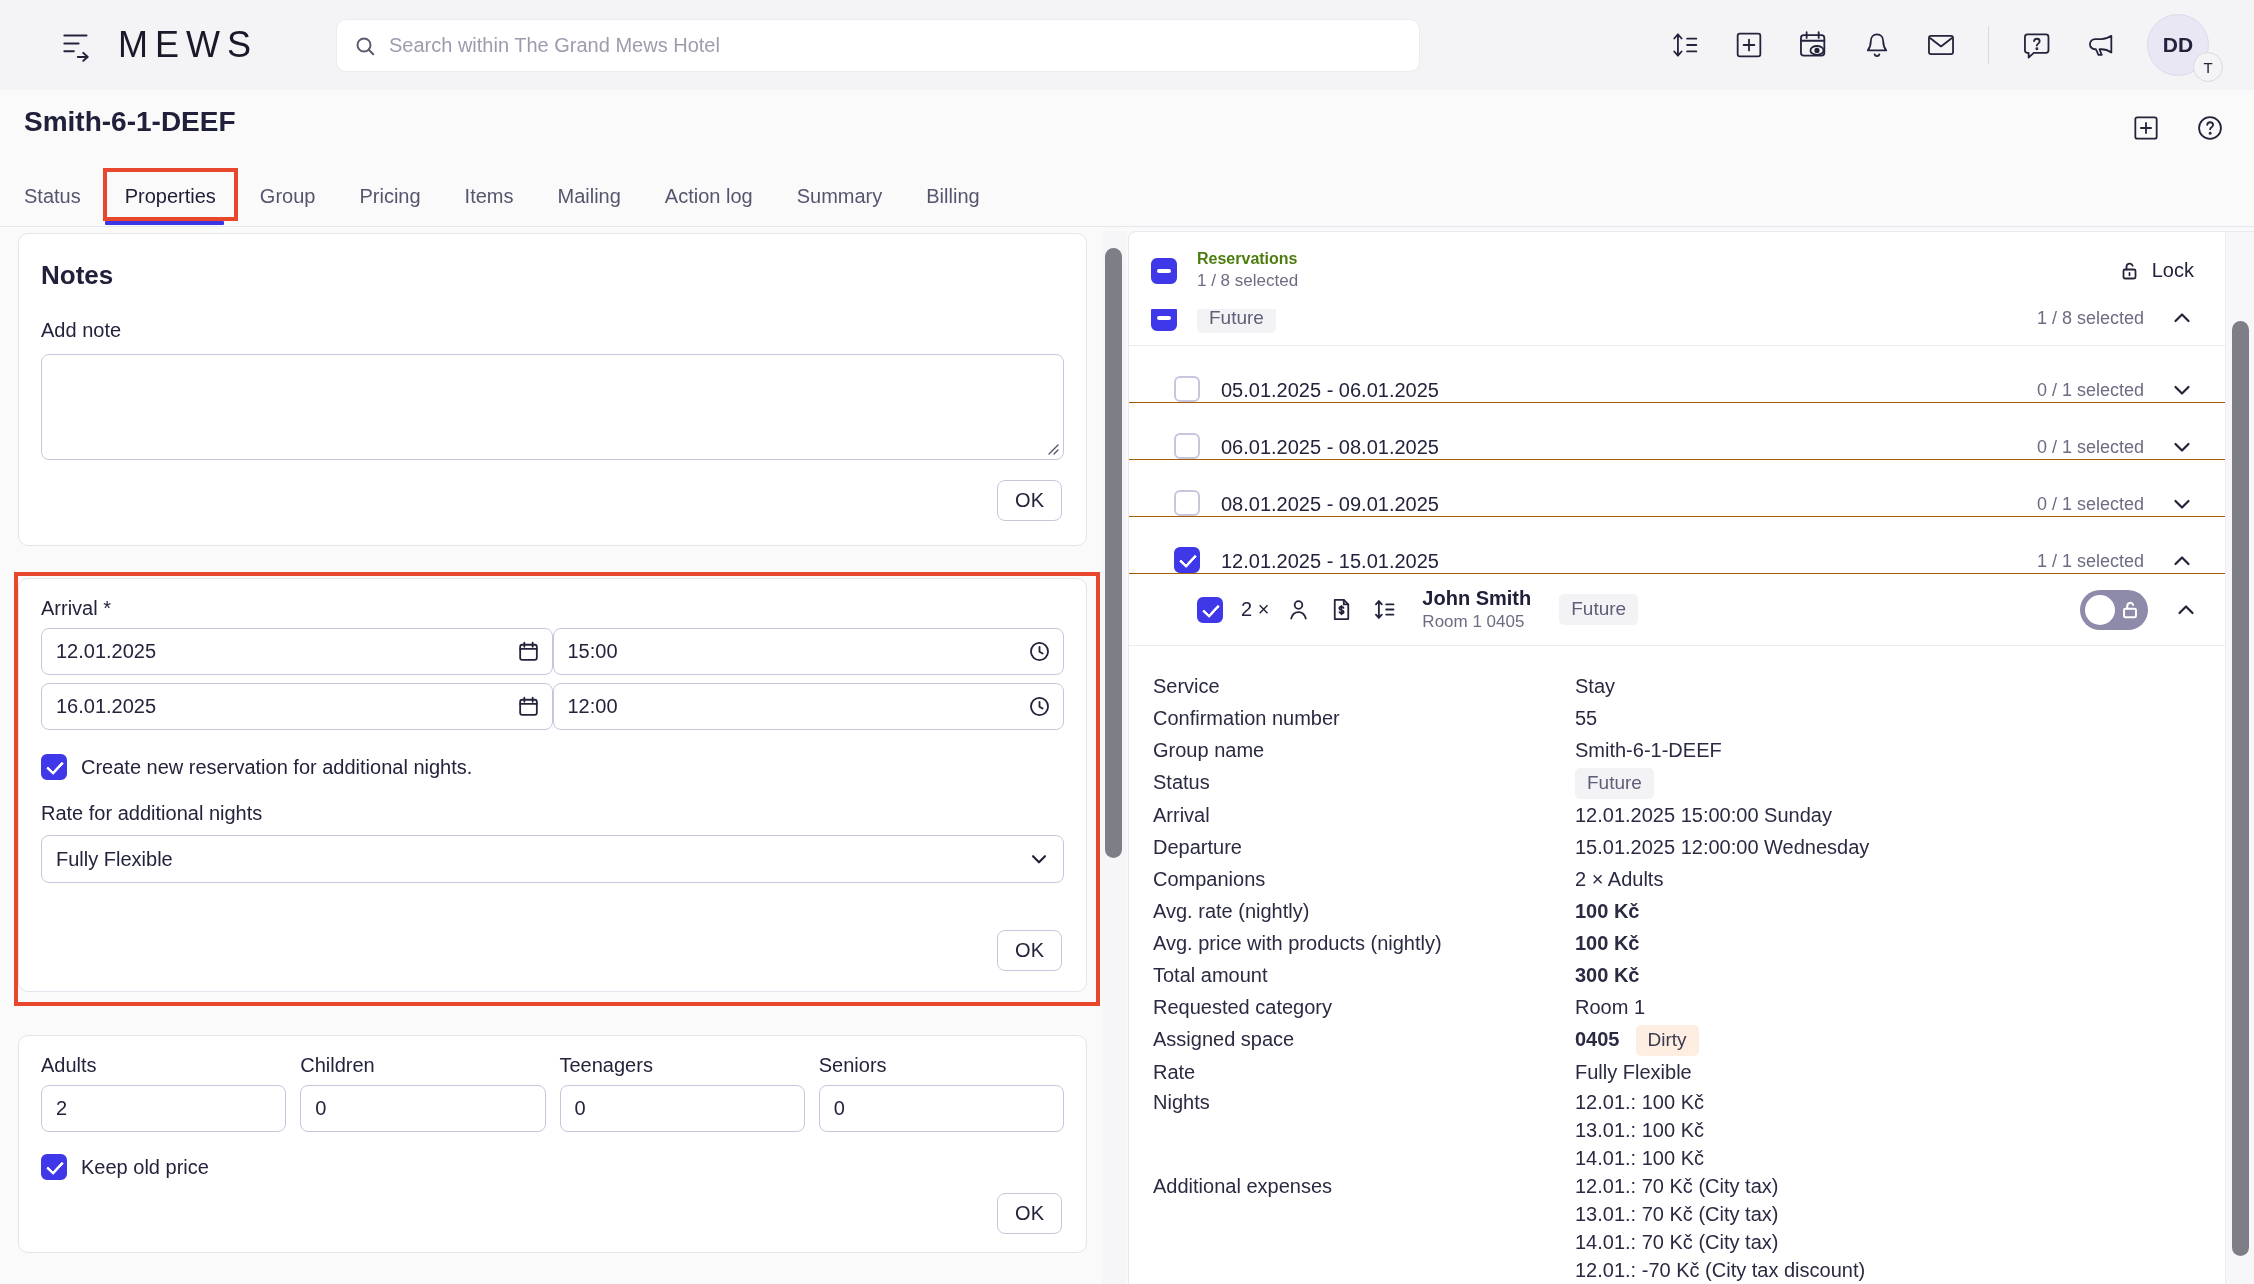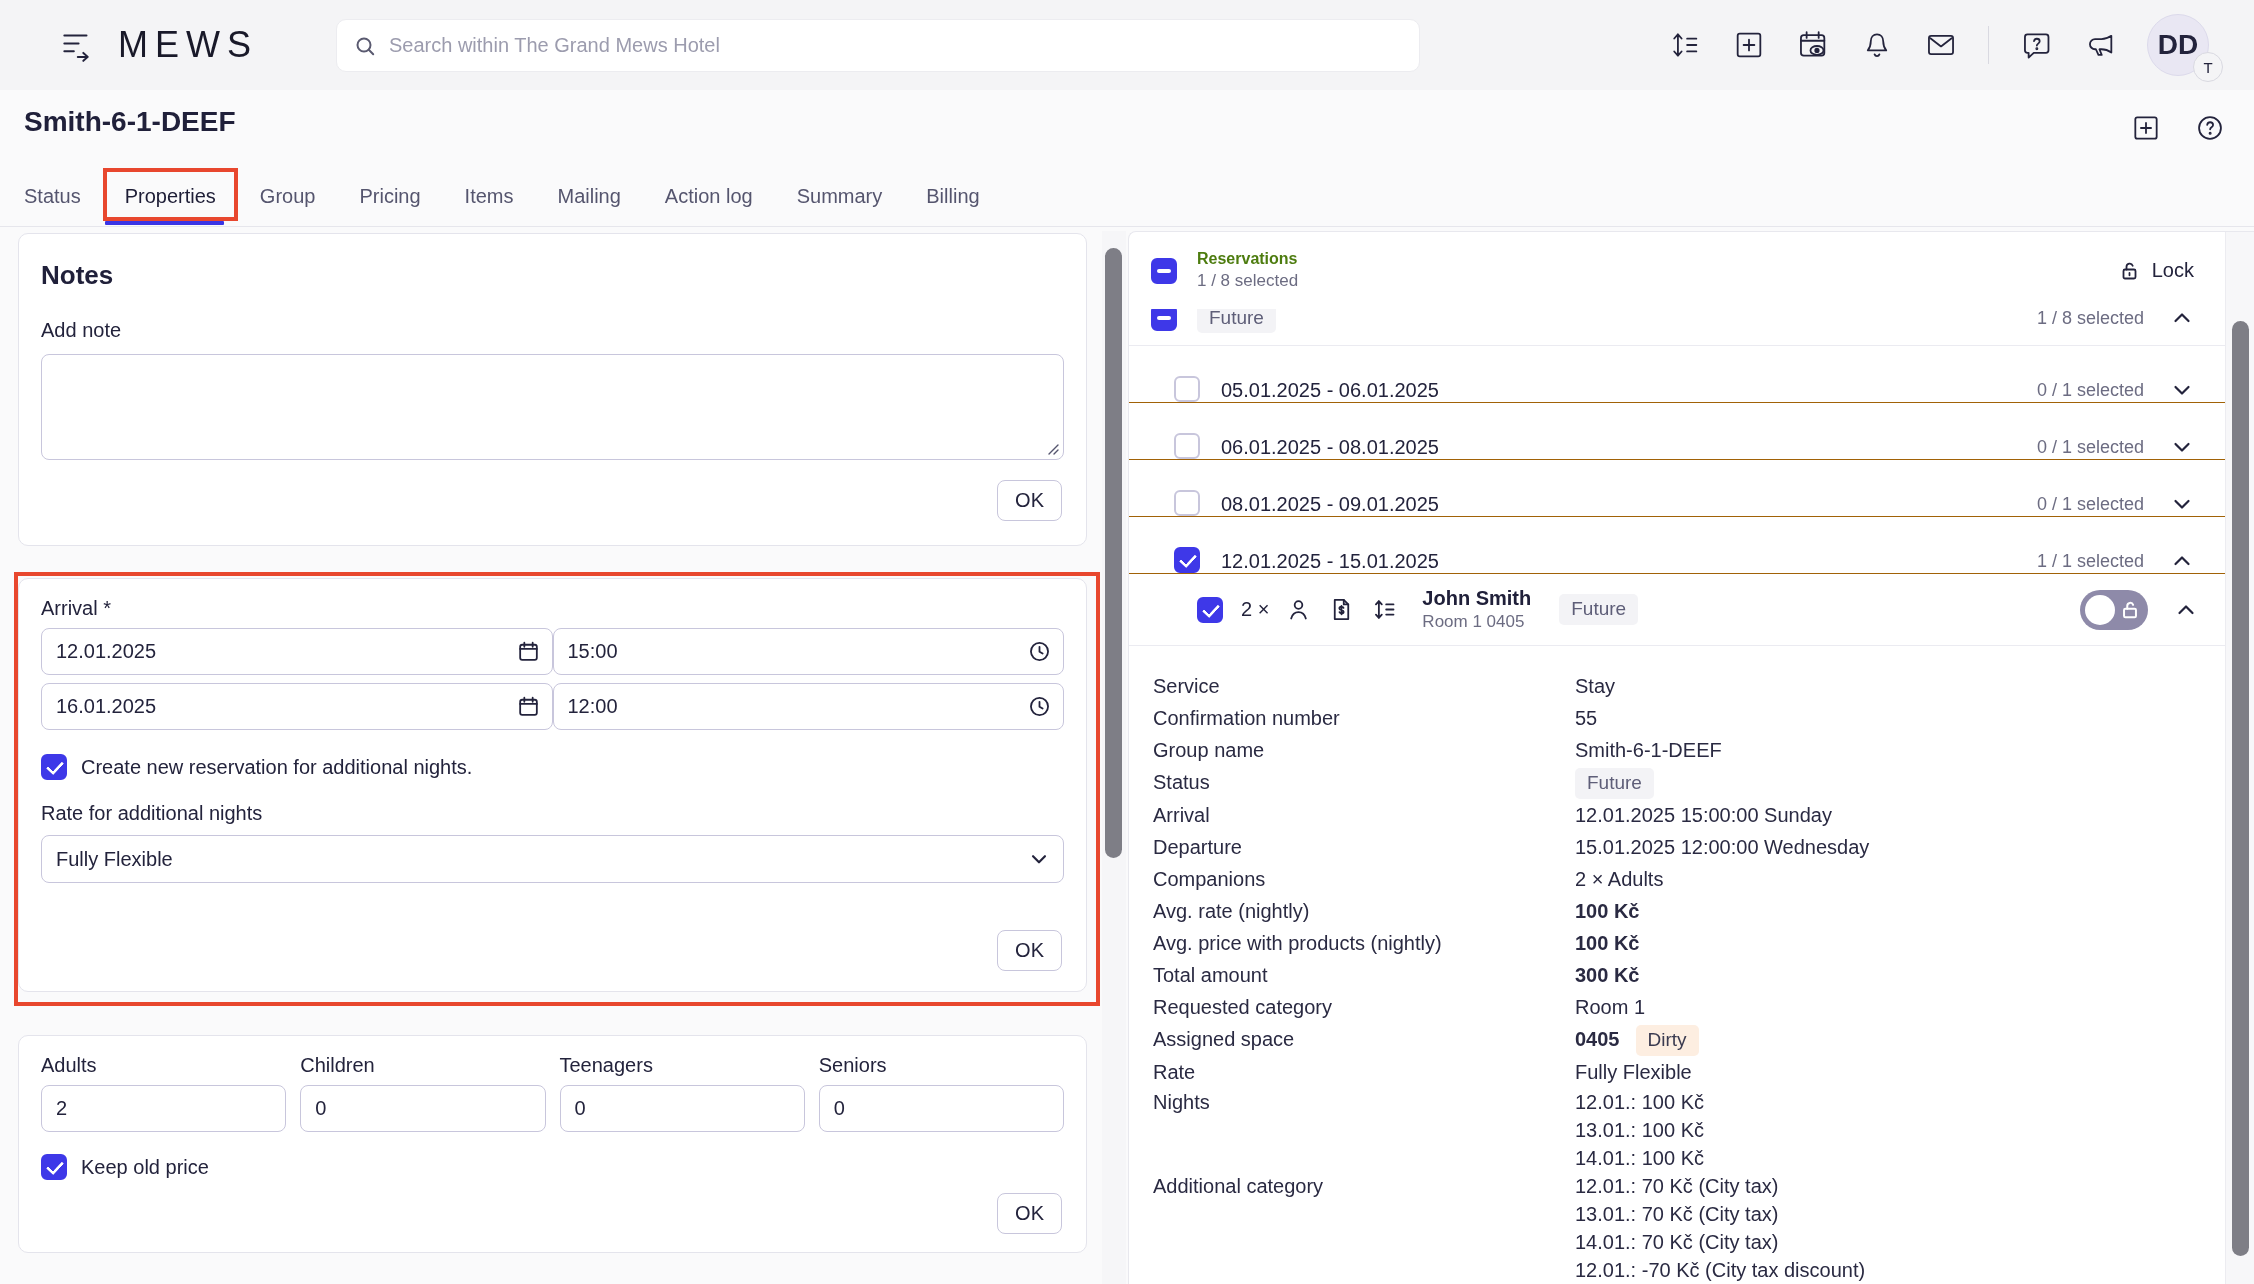--- a/index.html
+++ b/index.html
@@ -12,21 +12,21 @@
   .hamburger{position:absolute;left:58px;top:26px;width:38px;height:38px;display:flex;align-items:center;justify-content:center;cursor:pointer}
   .brand{position:absolute;left:118px;top:0;height:90px;display:flex;align-items:center;font-size:36px;font-weight:400;letter-spacing:7px;color:#191929}
   .search{position:absolute;left:336px;top:19px;width:1084px;height:53px;background:#fff;border:1px solid #ececf0;border-radius:10px;display:flex;align-items:center;padding:0 16px;gap:12px}
   .search input{border:none;outline:none;flex:1;font-size:20px;font-family:inherit;color:#23233c;background:transparent}
   .search input::placeholder{color:#9c9cae}
   .top-icons{position:absolute;left:1668px;top:0;height:90px;display:flex;align-items:center;gap:30px}
   .tico{width:34px;height:34px;color:#23233c;display:flex;align-items:center;justify-content:center;cursor:pointer}
   .tico svg{width:34px;height:34px}
   .vdiv{width:1px;height:38px;background:#d9d9e1}
   .avatar-wrap{position:relative;width:62px;height:62px}
-  .avatar{width:62px;height:62px;border-radius:50%;background:#e9e7f3;border:1px solid #dcdaeb;display:flex;align-items:center;justify-content:center;font-size:28px;font-weight:600;color:#23233c;cursor:pointer}
+  .avatar{width:62px;height:62px;border-radius:50%;background:#e9e7f3;border:1px solid #dcdaeb;display:flex;align-items:center;justify-content:center;font-size:21px;font-weight:600;color:#23233c;cursor:pointer}
   .avatar-badge{position:absolute;right:-14px;bottom:-6px;width:30px;height:30px;border-radius:50%;background:#f4f4f6;border:1px solid #d9d9e1;display:flex;align-items:center;justify-content:center;font-size:15px;color:#23233c}
 
   
   .page-title{position:absolute;left:24px;top:106px;font-size:28px;font-weight:700;color:#20203a}
   .header-actions{position:absolute;left:2130px;top:112px;display:flex;gap:32px}
   .hico{width:32px;height:32px;color:#23233c;cursor:pointer}
   .hico svg{width:32px;height:32px}
   .tabs{position:absolute;left:24px;top:165px;height:62px;display:flex;align-items:center;gap:44px}
   .tab{position:relative;font-size:20px;color:#55556e;cursor:pointer;white-space:nowrap}
   .tab.active{color:#1d1d36;font-weight:500}
@@ -527,21 +527,21 @@
       </div>
       <div class="detail-row">
         <div class="dl" style="line-height:28px">Nights</div>
         <div class="dv"><span class="lines">
           <span>12.01.: 100 Kč</span>
           <span>13.01.: 100 Kč</span>
           <span>14.01.: 100 Kč</span>
         </span></div>
       </div>
       <div class="detail-row">
-        <div class="dl" style="line-height:28px">Additional category</div>
+        <div class="dl" style="line-height:28px">Additional expenses</div>
         <div class="dv"><span class="lines">
           <span>12.01.: 70 Kč (City tax)</span>
           <span>13.01.: 70 Kč (City tax)</span>
           <span>14.01.: 70 Kč (City tax)</span>
           <span>12.01.: -70 Kč (City tax discount)</span>
           <span>13.01.: -70 Kč (City tax discount)</span>
         </span></div>
       </div>
     </div>
 

